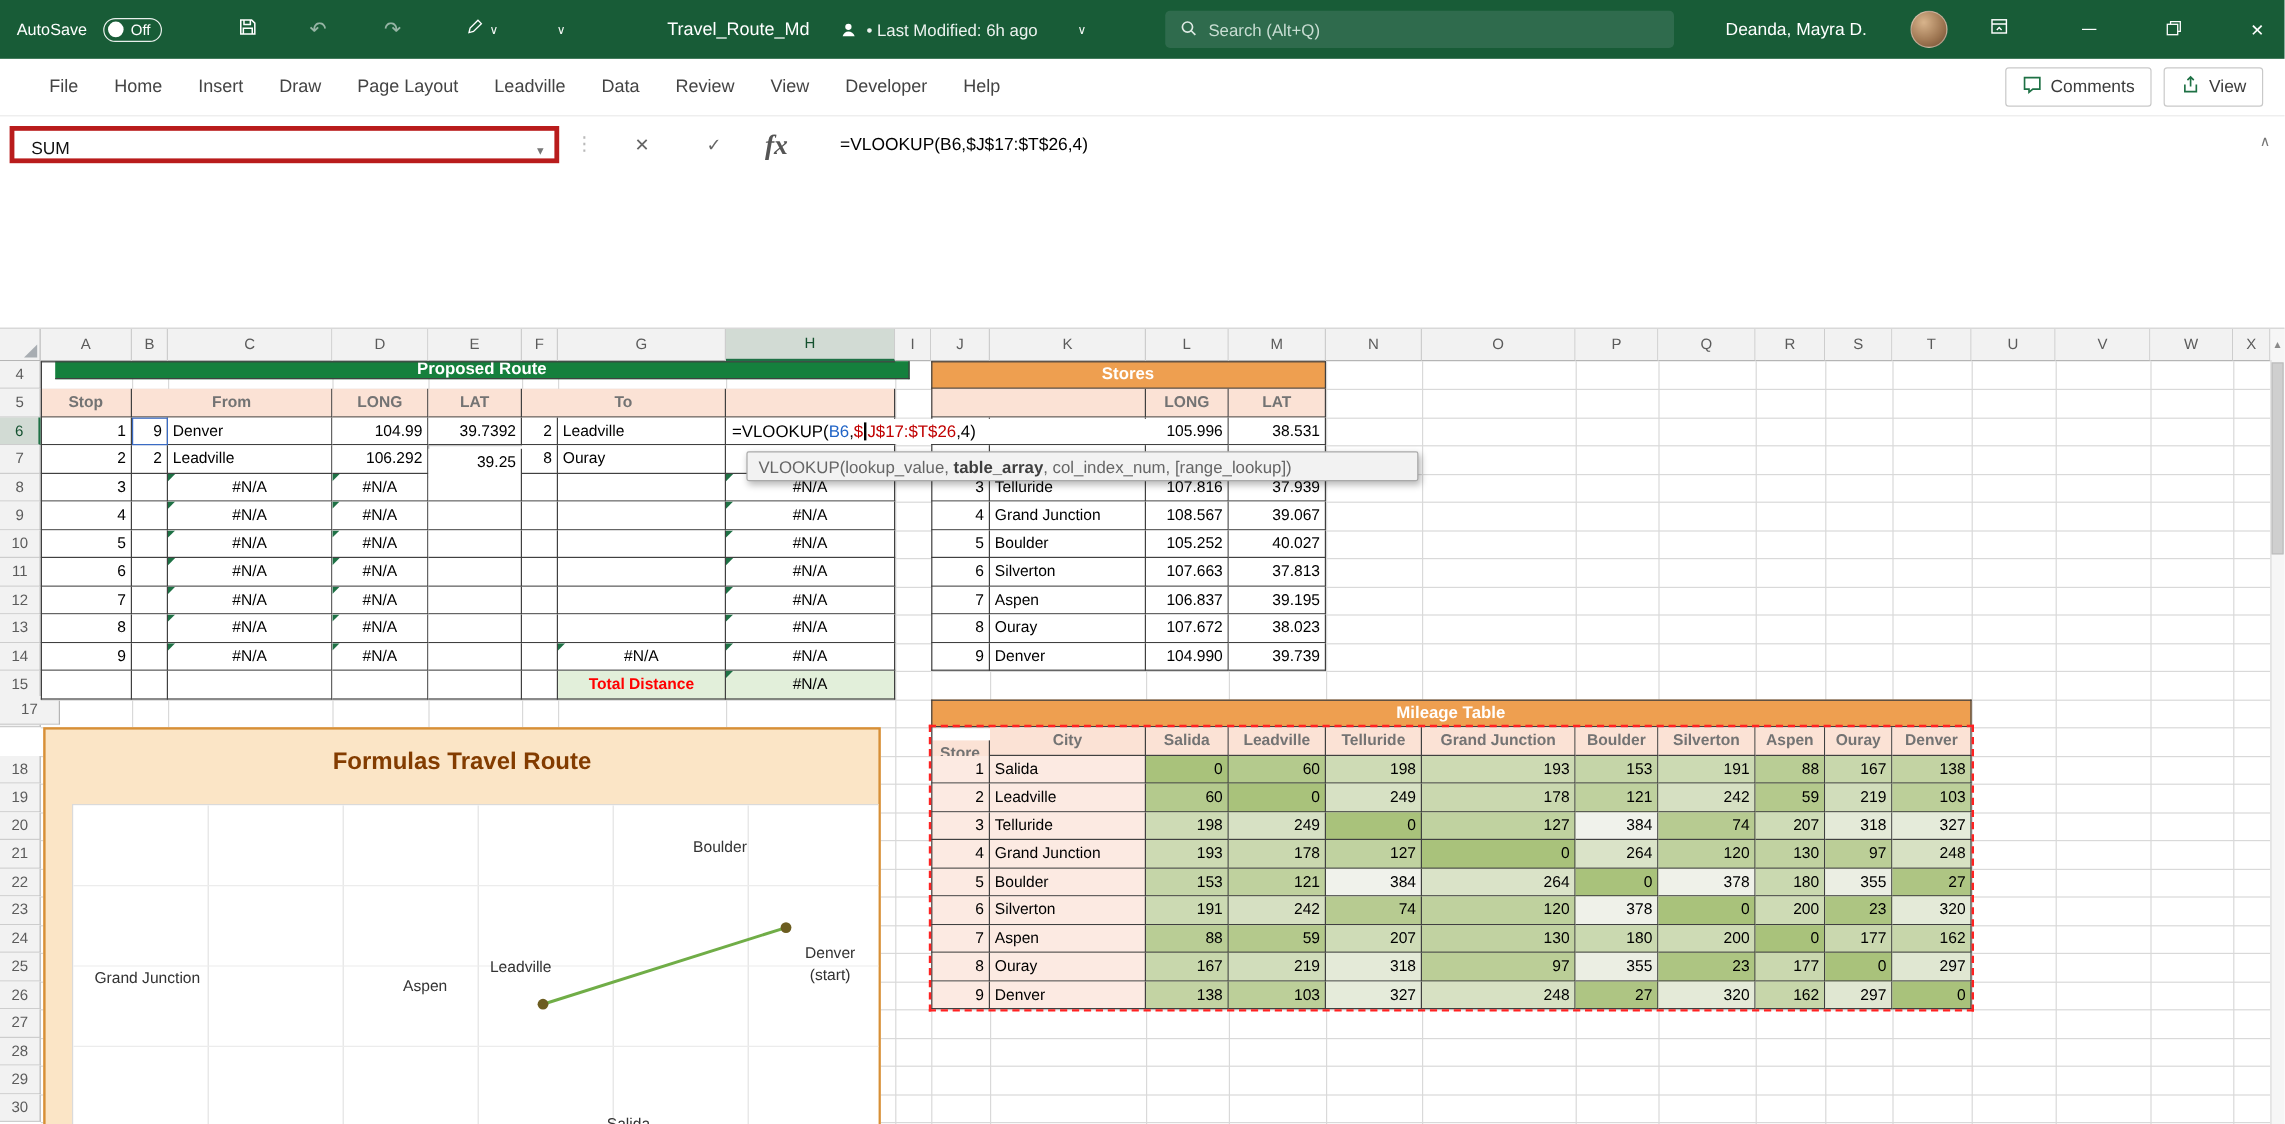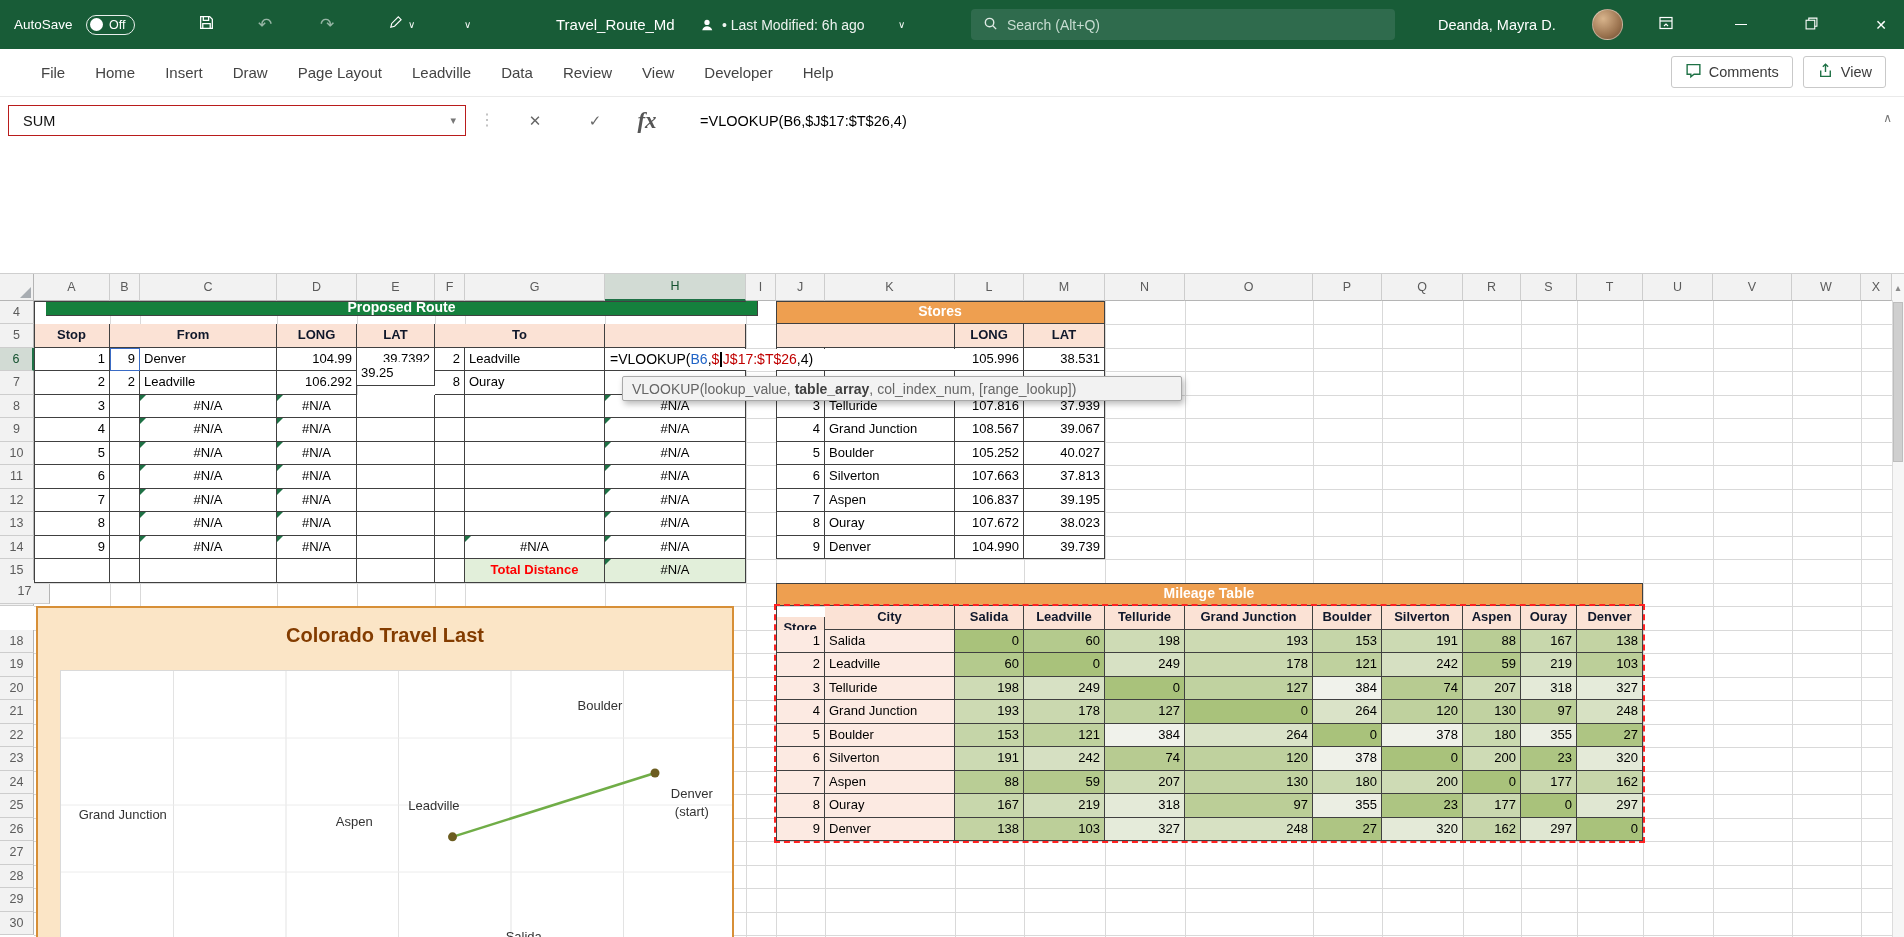--- a/index.html
+++ b/index.html
@@ -25,22 +25,22 @@
   
   .ribbon{position:absolute;left:0;top:49px;width:100%;height:48px;background:#fff;border-bottom:1px solid #EAEAEA;z-index:55;}
   #tabs{display:flex;padding-left:26px;}
   .rtab{padding:0 15px;font-size:15px;color:#444;line-height:47px;}
   .ribbon-right{position:absolute;right:18px;top:7px;display:flex;gap:10px;}
   .rbtn{display:flex;align-items:center;gap:7px;border:1px solid #C9C9C9;border-radius:3px;
        padding:5px 13px;font-size:14.5px;color:#3b3b3b;background:#fff;}
 
   
   .fbar{position:absolute;left:0;top:97px;width:100%;height:177px;background:#fff;border-bottom:1px solid #CFCFCF;z-index:54;}
-  .namebox{position:absolute;left:8px;top:8px;width:458px;height:31px;border:1px solid #b91c1c;
-       display:flex;align-items:center;font-size:14.5px;color:#111;padding-left:14px;}
+  .namebox{position:absolute;left:8px;top:8px;width:458px;height:31px;border:4px solid #b91c1c;
+       display:flex;align-items:flex-end;font-size:14.5px;color:#111;padding-left:14px;}
   .nb-arrow{position:absolute;right:9px;color:#777;font-size:11px;}
   .fdots{position:absolute;left:479px;top:13px;color:#B9B9B9;font-size:16px;}
   .fbtn{position:absolute;top:8px;width:34px;height:31px;display:flex;align-items:center;justify-content:center;font-size:15px;color:#666;}
   .fx{font-family:"Liberation Serif",serif;font-style:italic;font-weight:bold;font-size:23px;color:#555;}
   .ftext{position:absolute;left:700px;top:8px;height:31px;display:flex;align-items:center;font-size:14.5px;color:#000;}
   .fcollapse{position:absolute;right:12px;top:14px;color:#777;font-size:12px;}
 
   
   #sheet{position:absolute;left:0;top:0;width:1904px;height:937px;}
   .corner{position:absolute;background:#F2F2F2;border-right:1px solid #B5B5B5;border-bottom:1px solid #B5B5B5;}
@@ -50,21 +50,21 @@
   .colhdr.active{background:#D2DBD4;border-bottom:2px solid #1E7145;color:#14512F;}
   .rowhdr{position:absolute;background:#F2F2F2;border-right:1px solid #B5B5B5;border-bottom:1px solid #CDCDCD;
        color:#5B5B5B;font-size:12.5px;display:flex;align-items:center;justify-content:center;}
   .rowhdr.active{background:#D2DBD4;border-right:2px solid #1E7145;color:#14512F;}
   .glv,.glh{position:absolute;background:#D9D9D9;}
 
   
   .tc{position:absolute;border-right:1px solid #404040;border-bottom:1px solid #404040;font-size:13px;color:#000;
        padding:0 4px;white-space:nowrap;overflow:hidden;background:#fff;}
   .band{display:flex;align-items:center;justify-content:center;font-weight:bold;color:#fff;font-size:14px;}
-  .sub{font-weight:bold;text-align:center;color:#0f172a;}
+  .sub{font-weight:bold;text-align:center;color:#737373;}
   .total{font-weight:bold;color:#FF0000;text-align:center;}
   .tri{position:absolute;left:0;top:0;width:0;height:0;border-top:6px solid #1E7145;border-right:6px solid transparent;}
   .tline{position:absolute;background:#404040;}
   .ants{position:absolute;border:2px dashed #FF2222;pointer-events:none;z-index:30;}
   .refbox{position:absolute;border:1.5px solid #3A6BC4;pointer-events:none;z-index:22;}
   .editbox{position:absolute;background:#fff;z-index:24;display:flex;align-items:center;font-size:14px;padding-left:4px;white-space:pre;}
   .cursor{width:1.5px;height:15px;background:#000;margin:0 1px;flex:none;}
   .tooltip{position:absolute;z-index:40;background:#F2F2F2;border:1px solid #A9A9A9;border-radius:2px;
        box-shadow:2px 3px 6px rgba(0,0,0,.28);display:flex;align-items:center;padding:3px 9px;
        font-size:14px;color:#666;white-space:pre;}
@@ -328,21 +328,21 @@
       <div class="tc" style="left: 140px; top: 347.5px; width: 137px; height: 23.5px; line-height: 21.5px; text-align: left;">Denver</div>
       <div class="tc" style="left: 277px; top: 347.5px; width: 80px; height: 23.5px; line-height: 21.5px; text-align: right;">104.99</div>
       <div class="tc" style="left: 357px; top: 347.5px; width: 78px; height: 23.5px; line-height: 21.5px; text-align: right;">39.7392</div>
       <div class="tc" style="left: 435px; top: 347.5px; width: 30px; height: 23.5px; line-height: 21.5px; text-align: right;">2</div>
       <div class="tc" style="left: 465px; top: 347.5px; width: 140px; height: 23.5px; line-height: 21.5px; text-align: left;">Leadville</div>
       <div class="tc" style="left: 605px; top: 347.5px; width: 141px; height: 23.5px; line-height: 21.5px; text-align: center;"></div>
       <div class="tc" style="left: 34px; top: 371px; width: 76px; height: 23.5px; line-height: 21.5px; text-align: right;">2</div>
       <div class="tc" style="left: 110px; top: 371px; width: 30px; height: 23.5px; line-height: 21.5px; text-align: right;">2</div>
       <div class="tc" style="left: 140px; top: 371px; width: 137px; height: 23.5px; line-height: 21.5px; text-align: left;">Leadville</div>
       <div class="tc" style="left: 277px; top: 371px; width: 80px; height: 23.5px; line-height: 21.5px; text-align: right;">106.292</div>
-      <div class="tc" style="left: 357px; top: 362px; width: 78px; height: 23.5px; line-height: 21.5px; text-align: left;">39.25</div>
+      <div class="tc" style="left: 357px; top: 374px; width: 78px; height: 23.5px; line-height: 21.5px; text-align: right;">39.25</div>
       <div class="tc" style="left: 435px; top: 371px; width: 30px; height: 23.5px; line-height: 21.5px; text-align: right;">8</div>
       <div class="tc" style="left: 465px; top: 371px; width: 140px; height: 23.5px; line-height: 21.5px; text-align: left;">Ouray</div>
       <div class="tc" style="left: 605px; top: 371px; width: 141px; height: 23.5px; line-height: 21.5px; text-align: center;"></div>
       <div class="tc" style="left: 34px; top: 394.5px; width: 76px; height: 23.5px; line-height: 21.5px; text-align: right;">3</div>
       <div class="tc" style="left: 110px; top: 394.5px; width: 30px; height: 23.5px; line-height: 21.5px; text-align: right;"></div>
       <div class="tc" style="left: 140px; top: 394.5px; width: 137px; height: 23.5px; line-height: 21.5px; text-align: center;">#N/A<div class="tri"></div></div>
       <div class="tc" style="left: 277px; top: 394.5px; width: 80px; height: 23.5px; line-height: 21.5px; text-align: center;">#N/A<div class="tri"></div></div>
       <div class="tc" style="left: 357px; top: 394.5px; width: 78px; height: 23.5px; line-height: 21.5px; text-align: right;"></div>
       <div class="tc" style="left: 435px; top: 394.5px; width: 30px; height: 23.5px; line-height: 21.5px; text-align: right;"></div>
       <div class="tc" style="left: 465px; top: 394.5px; width: 140px; height: 23.5px; line-height: 21.5px; text-align: left;"></div>
@@ -555,21 +555,21 @@
       <div class="tc" style="left: 1185px; top: 817.5px; width: 128px; height: 23.5px; line-height: 21.5px; background: rgb(215, 225, 195); text-align: right;">248</div>
       <div class="tc" style="left: 1313px; top: 817.5px; width: 69px; height: 23.5px; line-height: 21.5px; background: rgb(174, 197, 131); text-align: right;">27</div>
       <div class="tc" style="left: 1382px; top: 817.5px; width: 81px; height: 23.5px; line-height: 21.5px; background: rgb(228, 234, 216); text-align: right;">320</div>
       <div class="tc" style="left: 1463px; top: 817.5px; width: 58px; height: 23.5px; line-height: 21.5px; background: rgb(199, 214, 170); text-align: right;">162</div>
       <div class="tc" style="left: 1521px; top: 817.5px; width: 56px; height: 23.5px; line-height: 21.5px; background: rgb(224, 231, 210); text-align: right;">297</div>
       <div class="tc" style="left: 1577px; top: 817.5px; width: 66px; height: 23.5px; line-height: 21.5px; background: rgb(169, 194, 123); text-align: right;">0</div>
       <div class="tline" style="left: 776px; top: 582.5px; width: 867px; height: 1px;"></div>
       <div class="tline" style="left: 776px; top: 582.5px; width: 1px; height: 258.5px;"></div>
       <div class="ants" style="left: 774px; top: 604px; width: 871px; height: 239px;"></div>
       <div class="chart" style="left: 36px; top: 606px; width: 698px; height: 380px;">
-        <div class="chart-title" style="top: 16px;">Colorado Travel Last</div>
+        <div class="chart-title" style="top: 16px;">Formulas Travel Route</div>
         <div class="plot" style="left: 22px; top: 62px; width: 675px; height: 310px;"><svg width="675" height="310" viewBox="0 0 675 310" xmlns="http://www.w3.org/2000/svg">
             <line x1="112.5" y1="0" x2="112.5" y2="310" stroke="#E3E3E3" stroke-width="1"></line>
             <line x1="225" y1="0" x2="225" y2="310" stroke="#E3E3E3" stroke-width="1"></line>
             <line x1="337.5" y1="0" x2="337.5" y2="310" stroke="#E3E3E3" stroke-width="1"></line>
             <line x1="450" y1="0" x2="450" y2="310" stroke="#E3E3E3" stroke-width="1"></line>
             <line x1="562.5" y1="0" x2="562.5" y2="310" stroke="#E3E3E3" stroke-width="1"></line>
             <line x1="0" y1="67" x2="675" y2="67" stroke="#ECECEC" stroke-width="1"></line>
             <line x1="0" y1="134" x2="675" y2="134" stroke="#ECECEC" stroke-width="1"></line>
             <line x1="0" y1="201" x2="675" y2="201" stroke="#ECECEC" stroke-width="1"></line>
             <line x1="0" y1="268" x2="675" y2="268" stroke="#ECECEC" stroke-width="1"></line>

